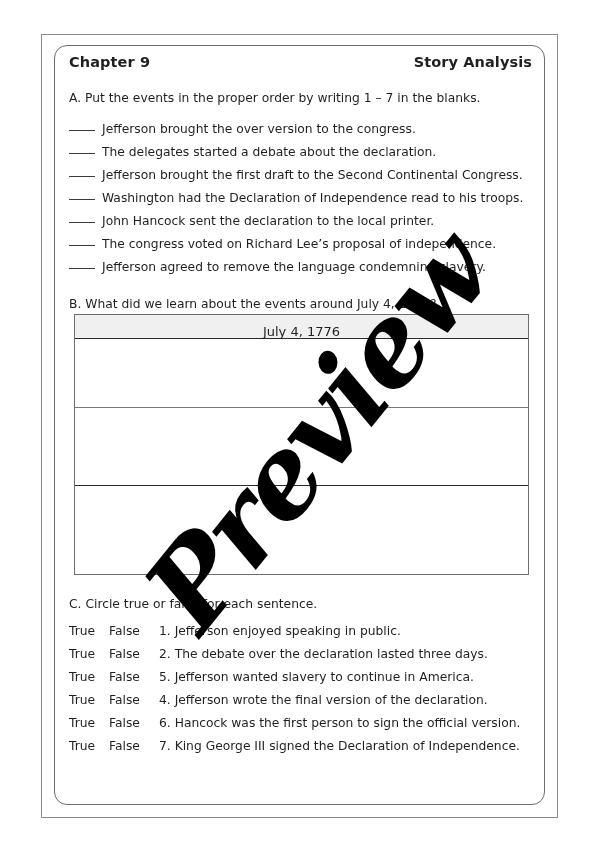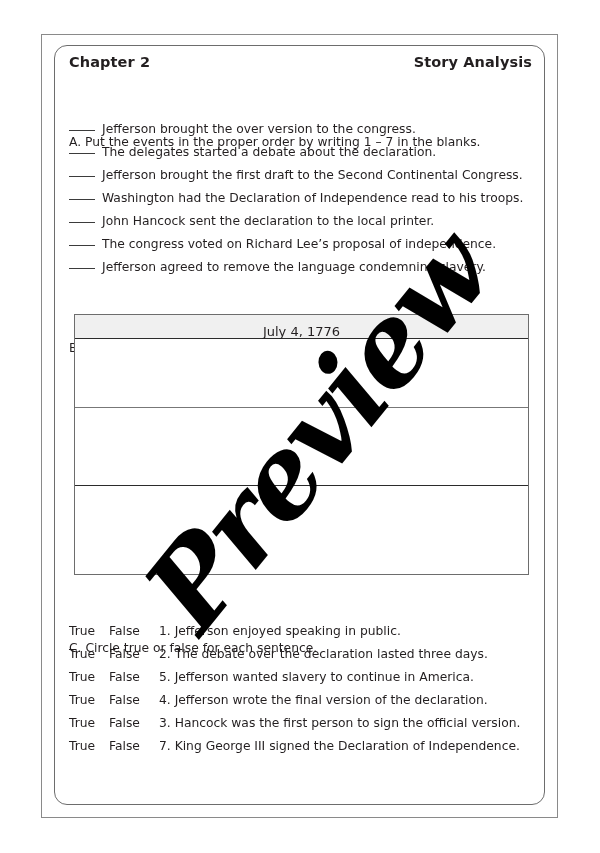--- a/index.html
+++ b/index.html
@@ -57,21 +57,20 @@
     letter-spacing: 0.1px;
   }
 
   
   .prompt {
     position: absolute;
     left: 14px;
     font-size: 12.3px;
     line-height: 1.2;
     white-space: nowrap;
-    margin-top: 44px;
   }
 
   #sectionA-prompt { top: 45px; }
   #sectionB-prompt { top: 251px; text-align: right; }
   #sectionC-prompt { top: 551px; }
 
   
   #order-list {
     position: absolute;
     left: 14px;
@@ -170,21 +169,21 @@
   }
 </style>
 </head>
 <body>
 
 <div id="outer-frame"></div>
 
 <div id="page">
 
   <div id="header">
-    <span>Chapter 2</span>
+    <span>Chapter 9</span>
     <span>Story Analysis</span>
   </div>
 
   <div id="sectionA-prompt" class="prompt">A. Put the events in the proper order by writing 1 – 7 in the blanks.</div>
 
   <div id="order-list">
     <div class="order-item">
       <span class="order-blank"></span><span>Jefferson brought the over version to the congress.</span>
     </div>
     <div class="order-item">
@@ -225,21 +224,21 @@
     <div class="tf-item">
       <span class="tf-true">True</span><span class="tf-false">False</span><span class="tf-text">2. The debate over the declaration lasted three days.</span>
     </div>
     <div class="tf-item">
       <span class="tf-true">True</span><span class="tf-false">False</span><span class="tf-text">5. Jefferson wanted slavery to continue in America.</span>
     </div>
     <div class="tf-item">
       <span class="tf-true">True</span><span class="tf-false">False</span><span class="tf-text">4. Jefferson wrote the final version of the declaration.</span>
     </div>
     <div class="tf-item">
-      <span class="tf-true">True</span><span class="tf-false">False</span><span class="tf-text">3. Hancock was the first person to sign the official version.</span>
+      <span class="tf-true">True</span><span class="tf-false">False</span><span class="tf-text">6. Hancock was the first person to sign the official version.</span>
     </div>
     <div class="tf-item">
       <span class="tf-true">True</span><span class="tf-false">False</span><span class="tf-text">7. King George III signed the Declaration of Independence.</span>
     </div>
   </div>
 
   <div id="watermark">
     <div id="watermark-text">Preview</div>
   </div>
 

